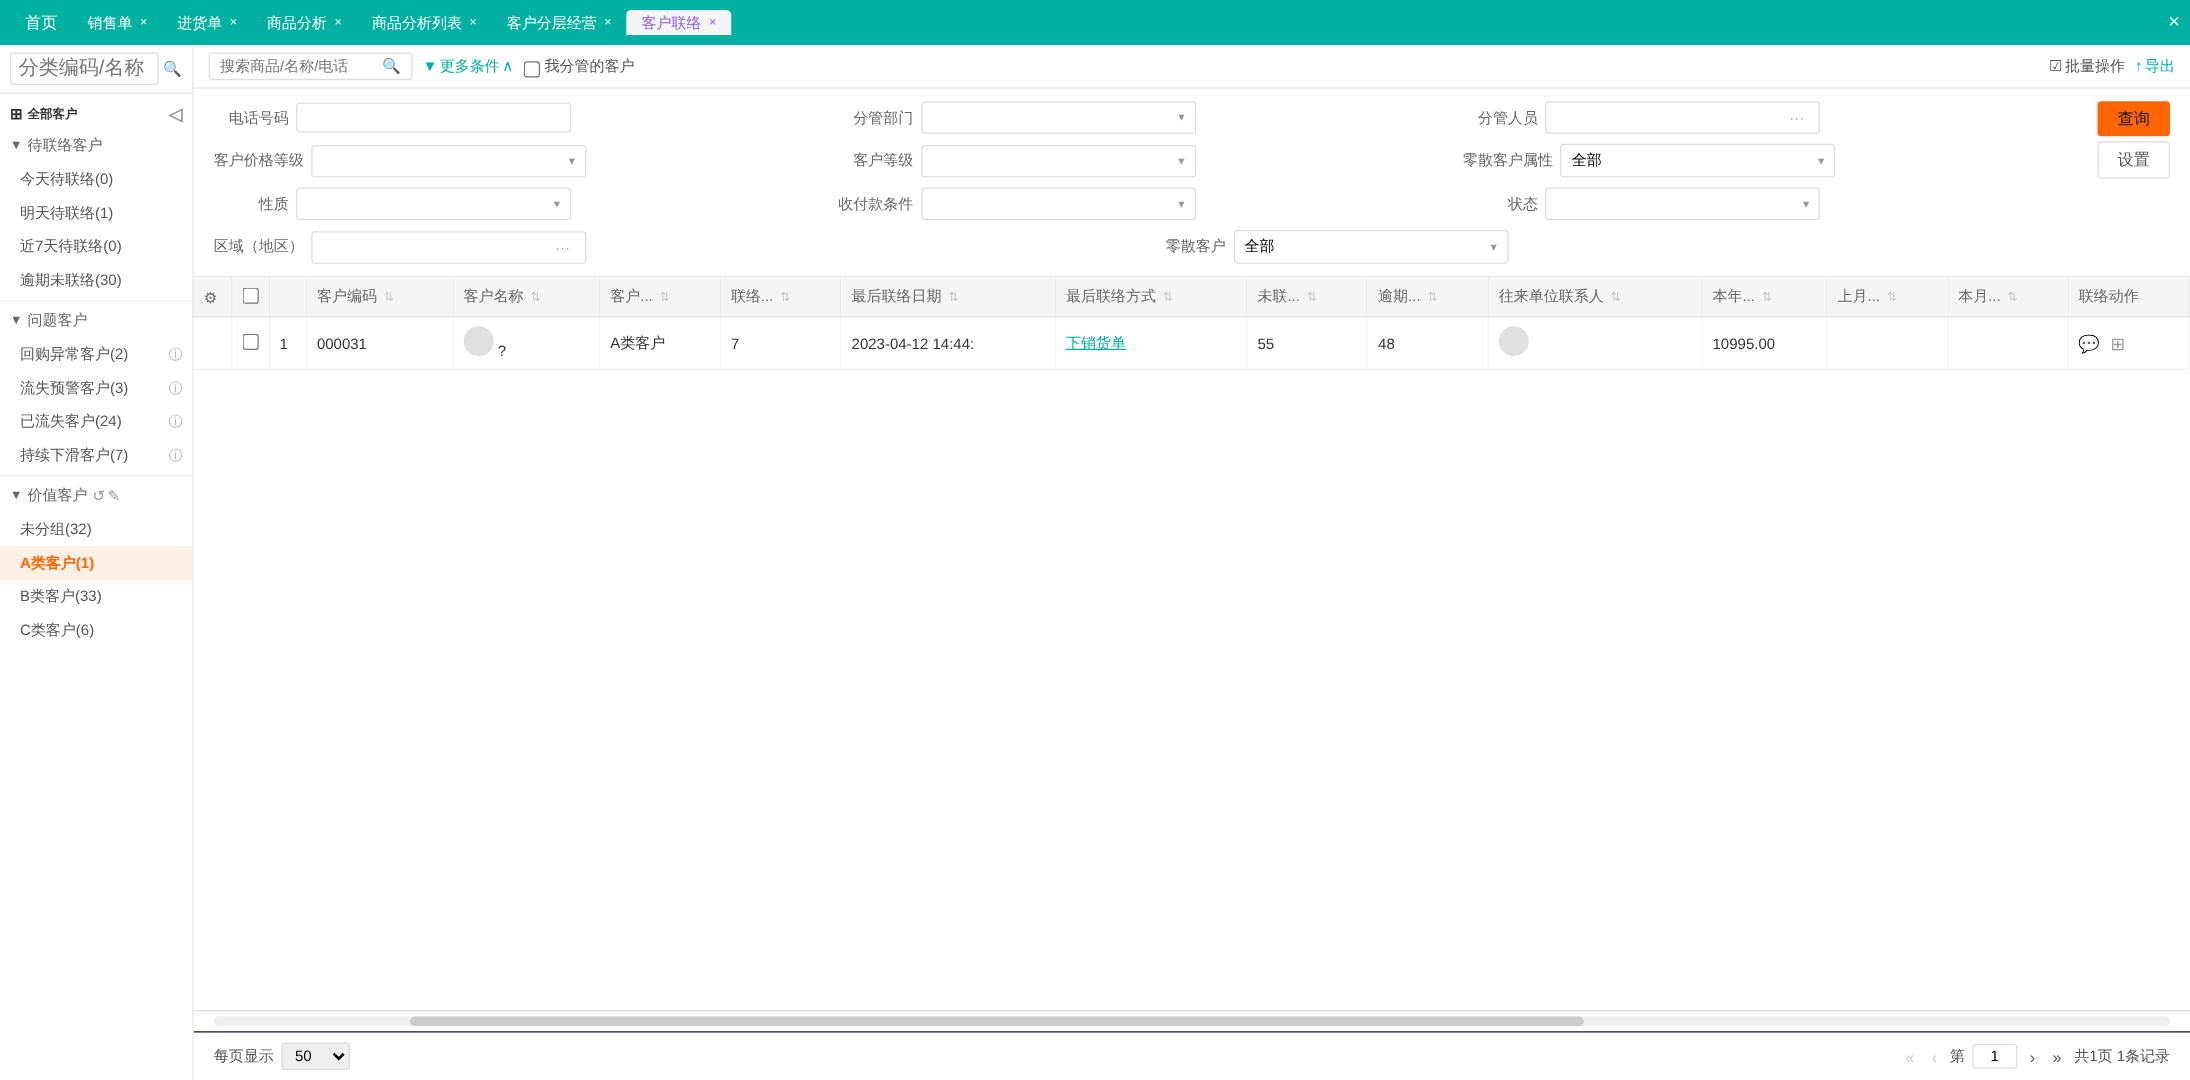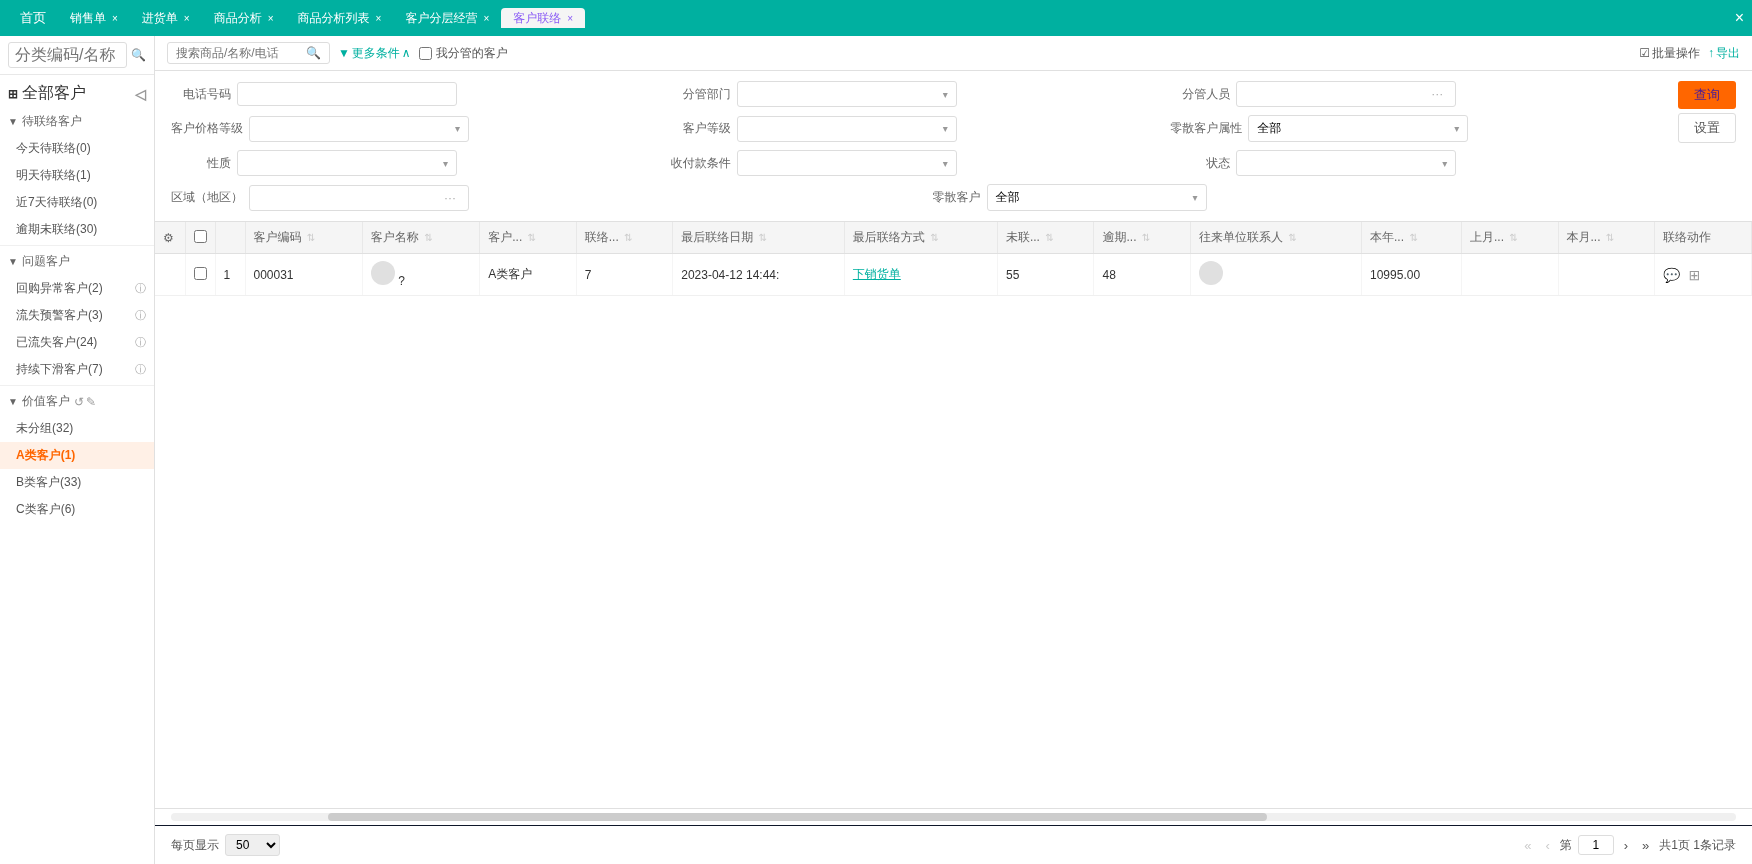--- a/index.html
+++ b/index.html
@@ -63,21 +63,21 @@
       display: flex; align-items: center; padding: 6px 12px; background: #fff;
       border-bottom: 1px solid #e0e0e0; gap: 8px; flex-shrink: 0;
     }
     .search-input-wrap {
       display: flex; align-items: center; border: 1px solid #ddd; border-radius: 3px; padding: 3px 8px;
       background: white; min-width: 160px;
     }
     .search-input-wrap input { border: none; outline: none; font-size: 12px; width: 130px; }
     .search-icon { color: #00b0a0; cursor: pointer; }
     .filter-more { color: #00b0a0; cursor: pointer; display: flex; align-items: center; gap: 2px; }
-    .my-customers { display: flex; align-items: center; gap: 4px; color: #555; cursor: pointer; }
+    .my-customers { display: flex; align-items: flex-end; gap: 4px; color: #555; cursor: pointer; }
     .spacer { flex: 1; }
     .batch-ops { color: #555; cursor: pointer; display: flex; align-items: center; gap: 2px; }
     .export-btn { color: #00b0a0; cursor: pointer; display: flex; align-items: center; gap: 2px; }
 
     
     .adv-filter {
       background: #fff; border-bottom: 1px solid #e0e0e0; padding: 10px 16px; flex-shrink: 0;
     }
     .filter-row { display: flex; align-items: center; gap: 12px; margin-bottom: 8px; }
     .filter-row:last-child { margin-bottom: 0; }
@@ -88,21 +88,21 @@
       outline: none; color: #333; background: white;
     }
     .filter-select {
       flex: 1; border: 1px solid #ddd; border-radius: 3px; padding: 4px 8px; font-size: 12px;
       background: white; display: flex; align-items: center; justify-content: space-between;
       cursor: pointer; min-height: 26px;
     }
     .filter-select .chevron { color: #999; font-size: 10px; }
     .filter-actions { display: flex; flex-direction: column; gap: 4px; margin-left: 8px; }
     .btn-query {
-      background: #ff6600; color: #4c1d95; border: none; border-radius: 3px;
+      background: #ff6600; color: #0f172a; border: none; border-radius: 3px;
       padding: 5px 16px; cursor: pointer; font-size: 13px;
     }
     .btn-settings {
       background: white; color: #555; border: 1px solid #ddd; border-radius: 3px;
       padding: 5px 12px; cursor: pointer; font-size: 13px;
     }
     .filter-dots { color: #aaa; cursor: pointer; padding: 0 4px; }
 
     
     .table-area { flex: 1; background: #fff; overflow: auto; }
@@ -187,21 +187,21 @@
 
   <div class="sidebar">
     <div class="sidebar-search">
       <input type="text" placeholder="分类编码/名称" style="">
       <span class="search-btn">🔍</span>
     </div>
 
     <div class="sidebar-header">
       <div class="sidebar-header-left">
         <span>⊞</span>
-        <span style="font-weight:normal;font-size:16px;">全部客户</span>
+        <span style="font-weight:bold;font-size:10px;">全部客户</span>
       </div>
       <span class="sidebar-collapse">◁</span>
     </div>
 
     <div class="sidebar-group-label">
       <span class="arrow">▼</span>
       <span>待联络客户</span>
     </div>
     <div class="sidebar-item">
       <span>今天待联络(0)</span>

